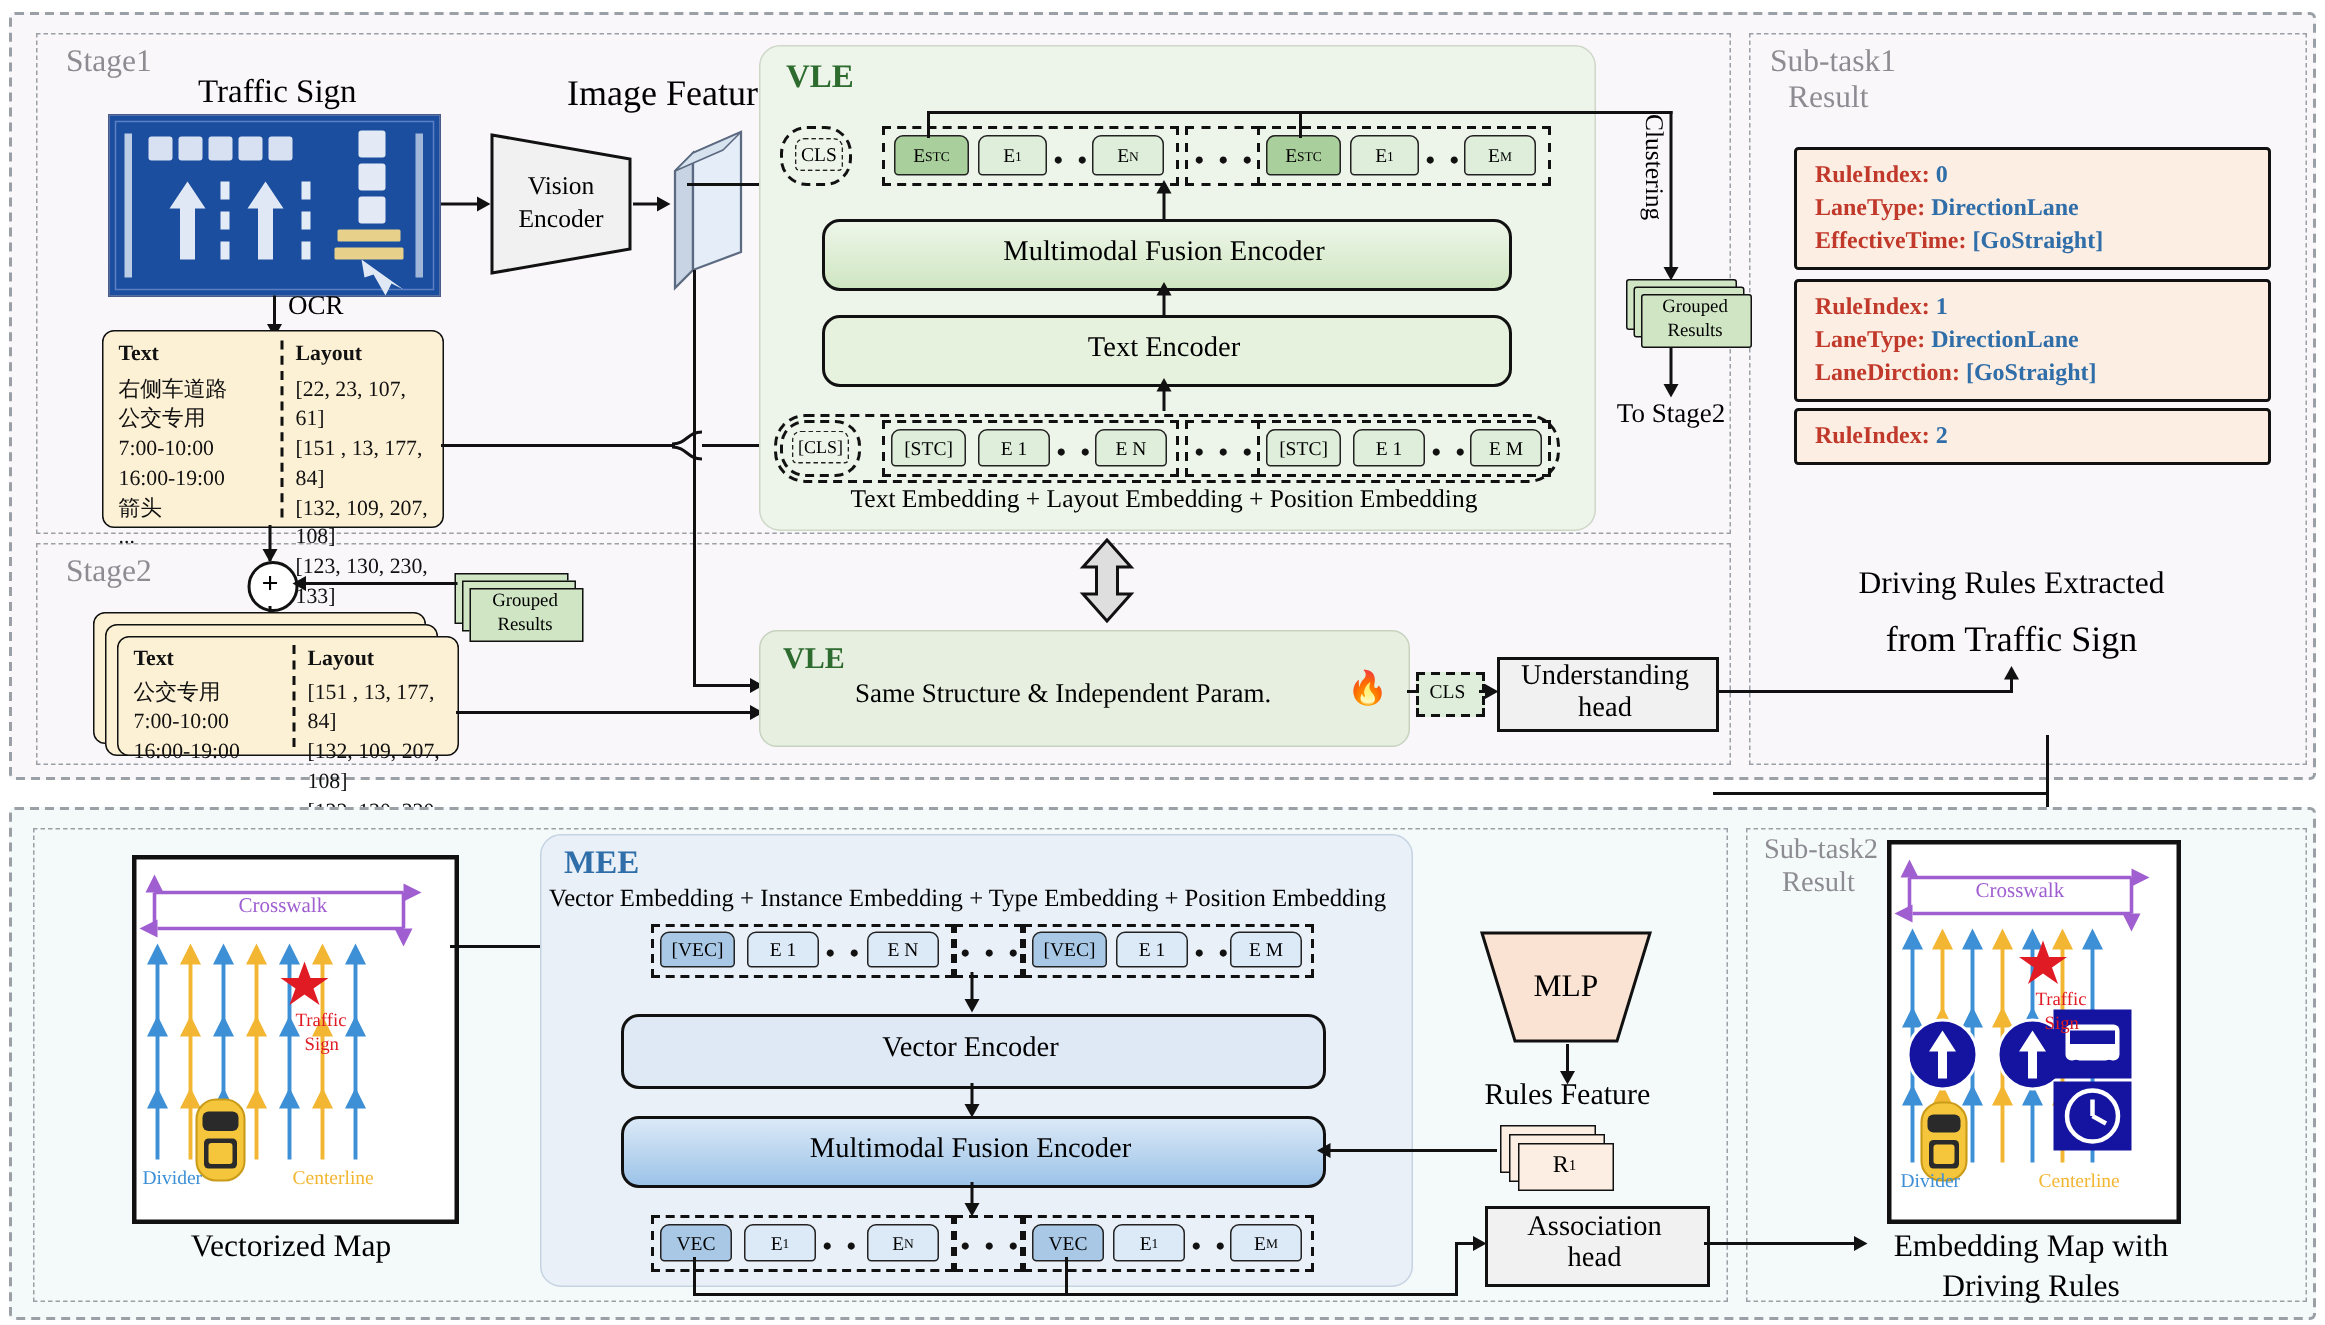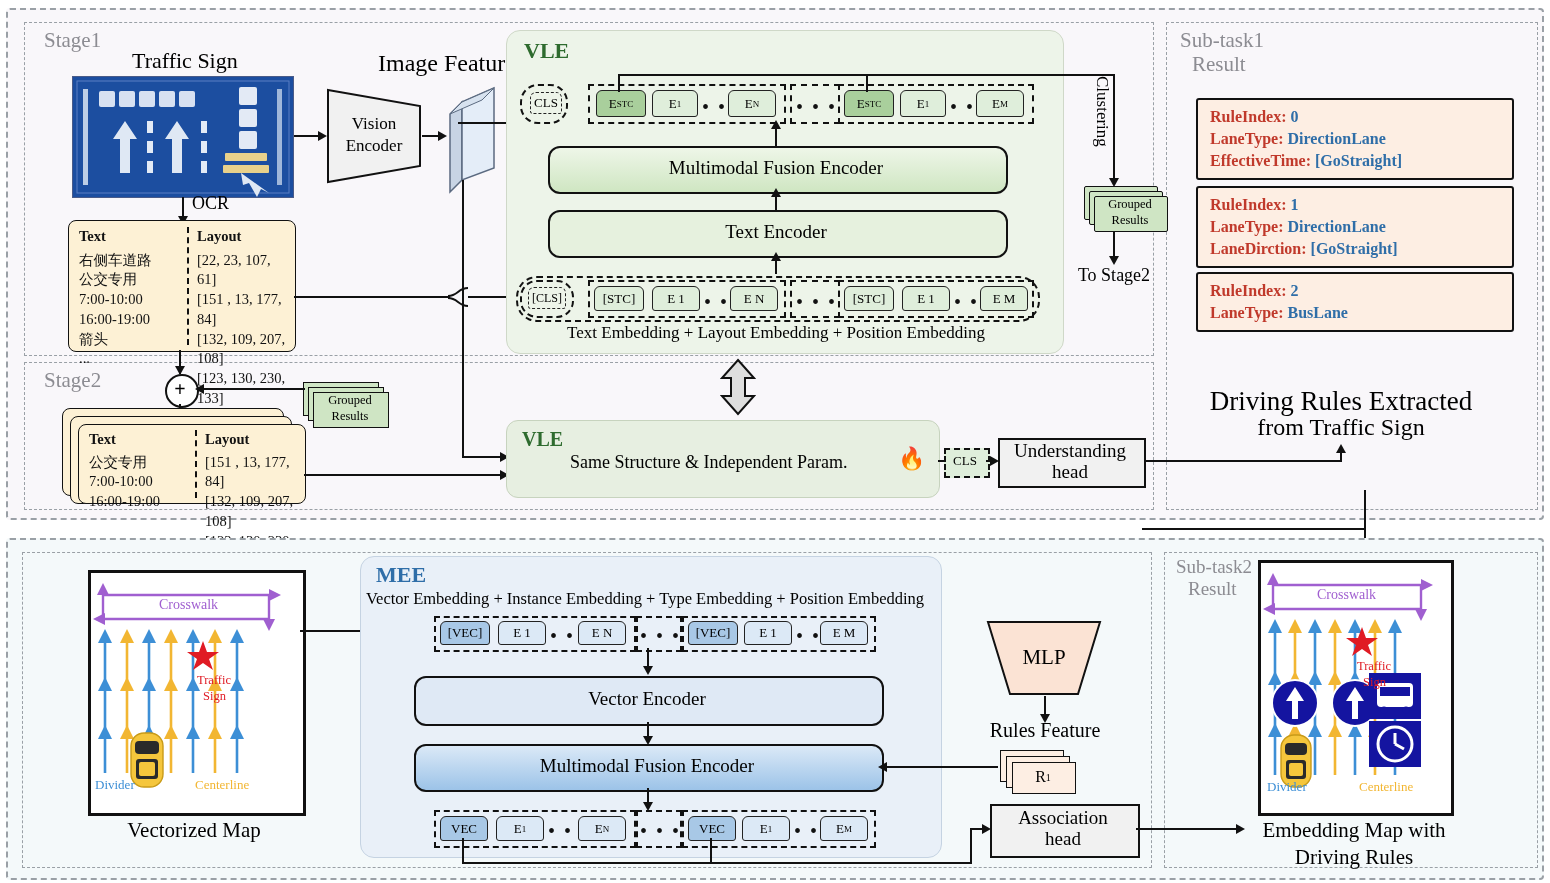--- a/index.html
+++ b/index.html
@@ -306,24 +306,23 @@
   </div>
 
   <div class="abs rulebox" style="left:1196px;top:186px;width:290px;">
     <div><span class="rk">RuleIndex</span><span class="rk">: </span><span class="rv">1</span></div>
     <div><span class="rk">LaneType</span><span class="rk">: </span><span class="rv">DirectionLane</span></div>
     <div><span class="rk">LaneDirction</span><span class="rk">: </span><span class="rv">[GoStraight]</span></div>
   </div>
 
   <div class="abs rulebox" style="left:1196px;top:272px;width:290px;">
     <div><span class="rk">RuleIndex</span><span class="rk">: </span><span class="rv">2</span></div>
-    <div><span class="rk">LaneType</span><span class="rk">: </span><span class="rv">BusLane</span></div>
-  </div>
-
-  <div class="abs ctr" style="left:1190px;top:388px;width:302px;height:26px;font-size:27px;">Driving Rules Extracted</div>
+  </div>
+
+  <div class="abs ctr" style="left:1190px;top:375px;width:302px;height:26px;font-size:21px;">Driving Rules Extracted</div>
   <div class="abs ctr" style="left:1190px;top:414px;width:302px;height:26px;font-size:24px;">from Traffic Sign</div>
 
   <div class="abs line hl" style="left:1142px;top:460px;width:200px;"></div>
   <div class="abs line vl" style="left:1340px;top:452px;height:10px;"></div>
   <div class="abs arrowU" style="left:1336px;top:444px;"></div>
 
   <div class="abs" style="left:165px;top:374px;width:30px;height:30px;border:2.5px solid #111;border-radius:50%;background:#fff;"></div>
   <div class="abs ctr" style="left:165px;top:374px;width:30px;height:30px;font-size:20px;font-weight:bold;line-height:1;">+</div>
   <div class="abs line vl" style="left:179px;top:350px;height:24px;"></div>
   <div class="abs arrowD" style="left:175px;top:366px;"></div>

